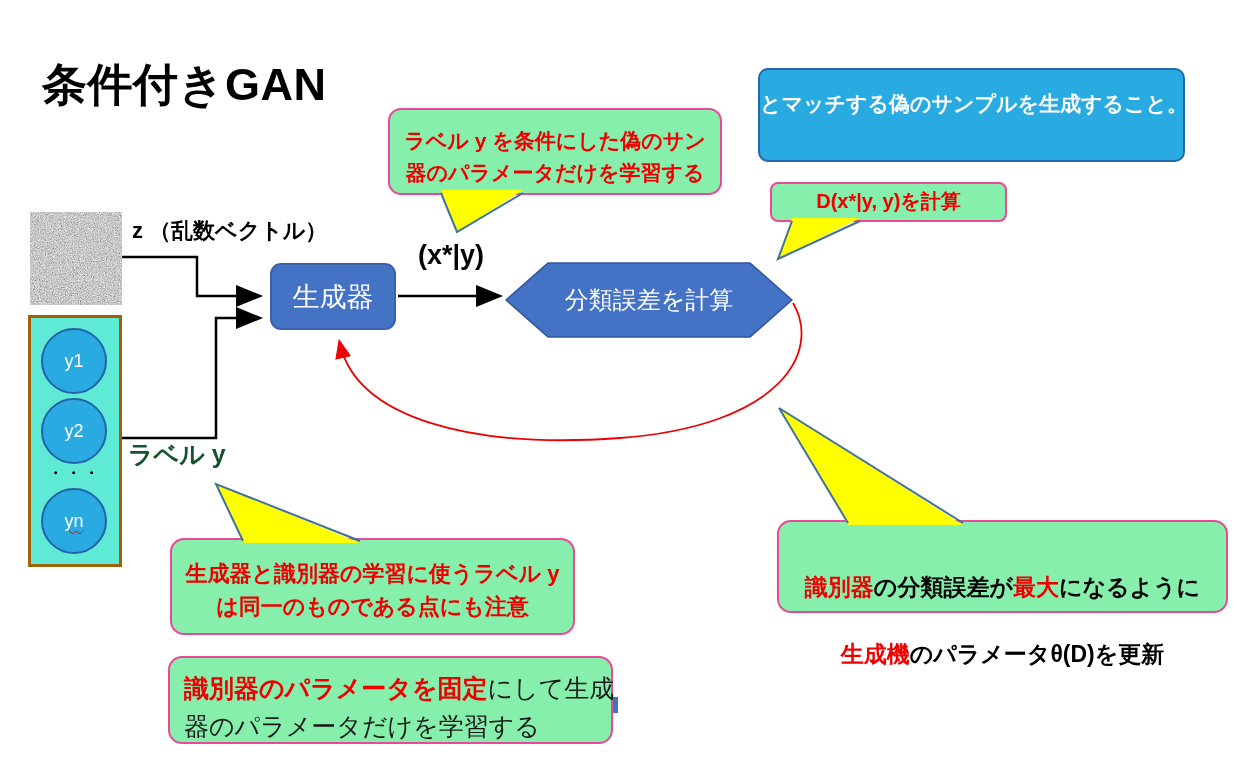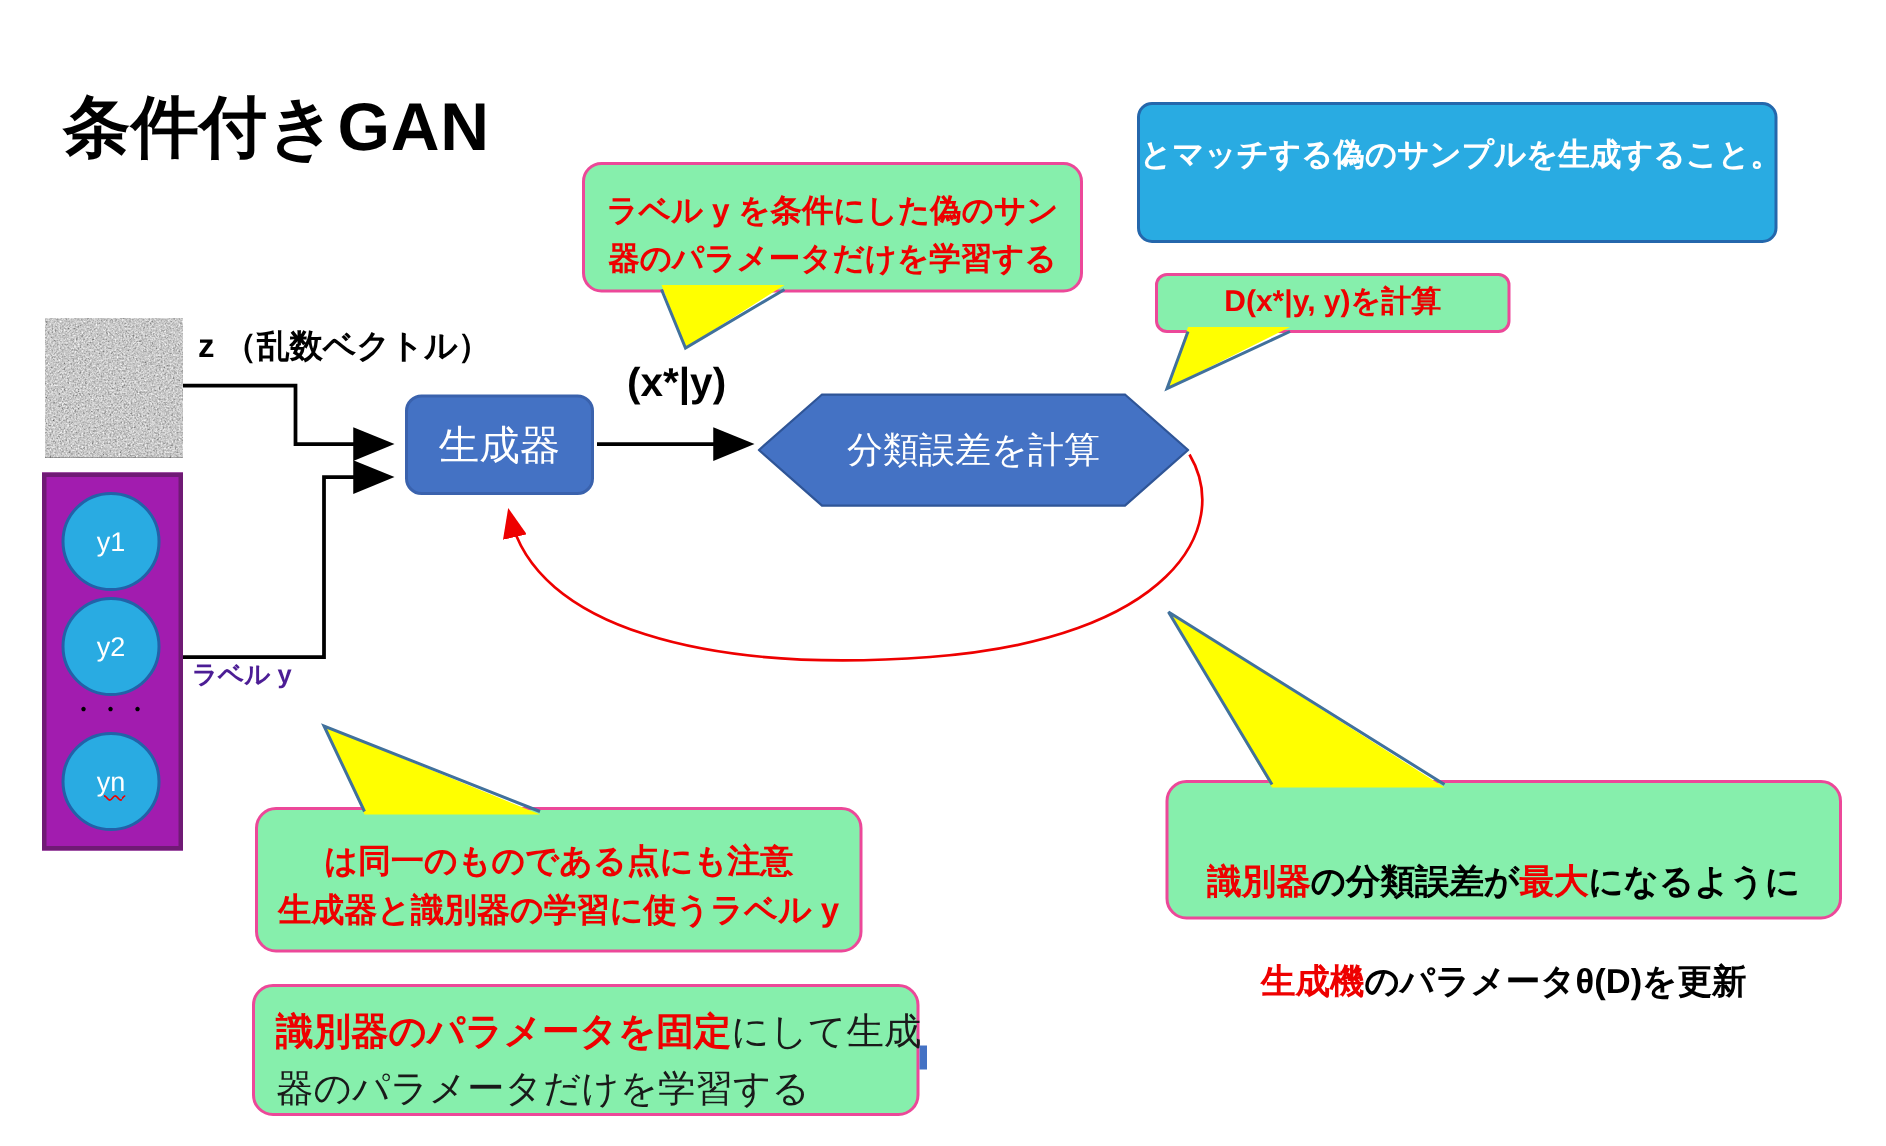--- a/index.html
+++ b/index.html
@@ -8,29 +8,29 @@
     font-family:"Liberation Sans","DejaVu Sans",sans-serif;
   }
   .abs{position:absolute;}
   
   .page-title{left:42px;top:58px;font-size:45px;font-weight:800;line-height:1.18;color:#000;letter-spacing:0.5px;}
   
   .noise-wrap{left:30px;top:212px;width:92px;height:93px;background:#111;}
   
   .z-label{left:132px;top:216px;font-size:22px;font-weight:800;color:#000;}
   
-  .labels-box{left:28px;top:315px;width:94px;height:252px;border:3px solid #701a75;background:#a21caf;box-sizing:border-box;}
+  .labels-box{left:28px;top:315px;width:94px;height:252px;border:3px solid #a16207;background:#5eead4;box-sizing:border-box;}
   .lnode{position:absolute;width:66px;height:66px;border-radius:50%;background:#29ABE2;border:2px solid #2262A8;
          color:#fff;font-size:18px;display:flex;align-items:center;justify-content:center;box-sizing:border-box;}
   .lnode.n1{left:10px;top:10px;}
   .lnode.n2{left:10px;top:80px;}
   .lnode.nn{left:10px;top:170px;}
   .wavy{text-decoration:underline wavy #EE0000;text-decoration-thickness:1px;text-underline-offset:3px;}
   .ldots{position:absolute;left:0;top:146px;width:88px;text-align:center;font-size:15px;font-weight:bold;color:#000;letter-spacing:3px;}
-  .labels-caption{left:128px;top:438px;font-size:17px;font-weight:800;color:#4c1d95;}
+  .labels-caption{left:128px;top:438px;font-size:25px;font-weight:800;color:#14532d;}
   
   .generator{left:270px;top:263px;width:126px;height:67px;background:#4472C4;border:2px solid #3A62AD;border-radius:11px;
              color:#fff;font-size:27px;display:flex;align-items:center;justify-content:center;box-sizing:border-box;}
   .sample-label{left:418px;top:240px;font-size:27px;font-weight:800;color:#000;}
   
   .hexwrap{left:505px;top:262px;width:288px;height:76px;}
   .hextext{position:absolute;left:0;top:0;width:288px;height:76px;display:flex;align-items:center;justify-content:center;
            color:#fff;font-size:24px;}
   
   .goal-box{left:758px;top:68px;width:427px;height:94px;background:#29ABE2;border:2px solid #2467AC;border-radius:10px;
@@ -124,22 +124,22 @@
   </div>
 
   <div class="abs callout co-minibatch">
     <div>ラベル y を条件にした偽のサン</div>
     <div>器のパラメータだけを学習する</div>
   </div>
 
   <div class="abs callout co-compute">D(x*|y, y)を計算</div>
 
   <div class="abs callout co-same">
+    <div>生成器と識別器の学習に使うラベル y</div>
     <div>は同一のものである点にも注意</div>
-    <div>生成器と識別器の学習に使うラベル y</div>
   </div>
 
   <div class="abs callout co-update">
     <div><span class="red">識別器</span><span>の分類誤差が</span><span class="red">最大</span><span>になるように</span></div>
     <div><span class="red">生成機</span><span>のパラメータθ(D)を更新</span></div>
   </div>
 
   <div class="abs callout co-freeze">
     <div><span class="red">識別器のパラメータを固定</span><span>にして生成</span></div>
     <div>器のパラメータだけを学習する</div>

